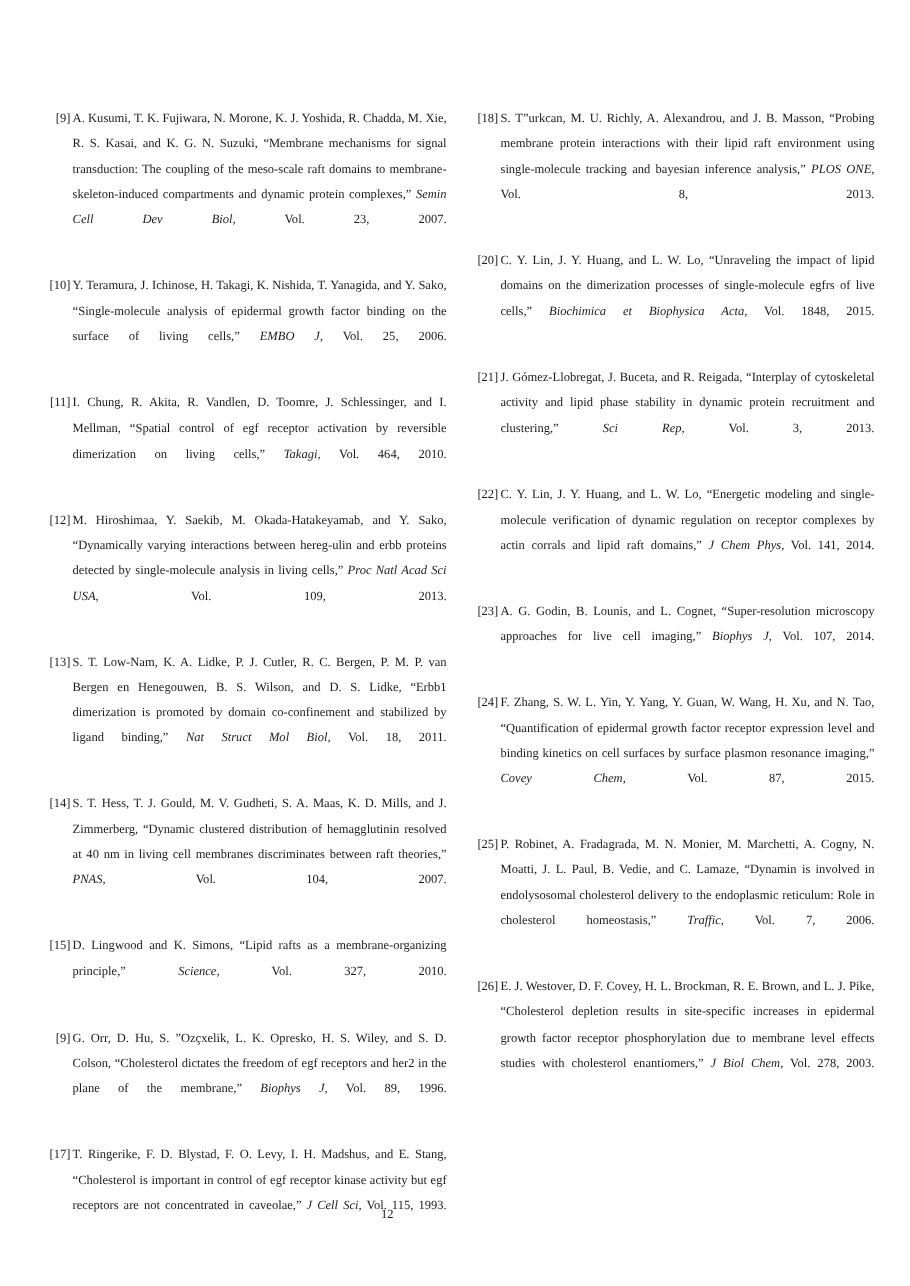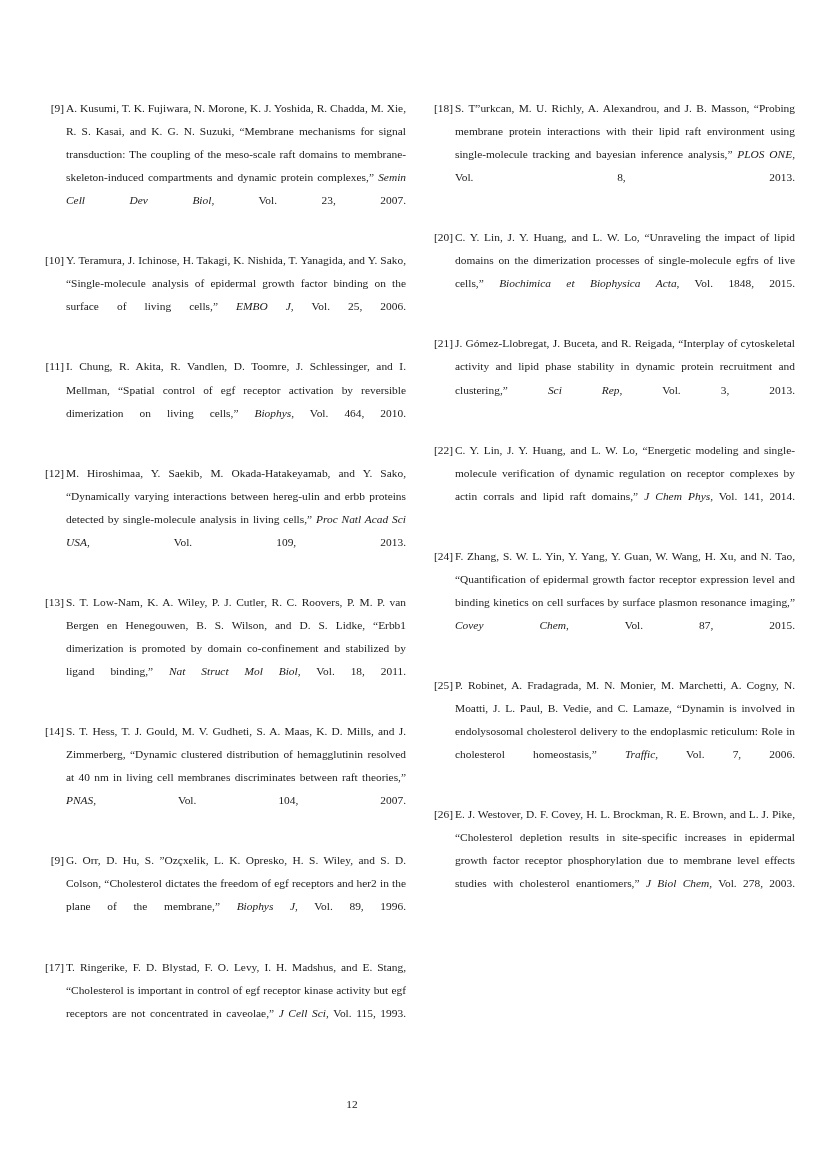--- a/index.html
+++ b/index.html
@@ -91,33 +91,37 @@
         <div class="ref">
           <span class="num">[9]</span>
           <span class="body"><span>A. Kusumi, T. K. Fujiwara, N. Morone, K. J. Yoshida, R. Chadda, M. Xie, R. S. Kasai, and K. G. N. Suzuki, </span><span>“Membrane mechanisms for signal transduction: The coupling of the meso-scale raft domains to membrane-skeleton-induced compartments and dynamic protein complexes,” </span><i>Semin Cell Dev Biol</i><span>, Vol. 23, 2007.</span></span>
         </div>
         <div class="ref">
           <span class="num">[10]</span>
           <span class="body"><span>Y. Teramura, J. Ichinose, H. Takagi, K. Nishida, T. Yanagida, and Y. Sako, </span><span>“Single-molecule analysis of epidermal growth factor binding on the surface of living cells,” </span><i>EMBO J</i><span>, Vol. 25, 2006.</span></span>
         </div>
         <div class="ref">
           <span class="num">[11]</span>
-          <span class="body"><span>I. Chung, R. Akita, R. Vandlen, D. Toomre, J. Schlessinger, and I. Mellman, </span><span>“Spatial control of egf receptor activation by reversible dimerization on living cells,” </span><i>Biophys</i><span>, Vol. 464, 2010.</span></span>
+          <span class="body"><span>I. Chung, R. Akita, R. Vandlen, D. Toomre, J. Schlessinger, and I. Mellman, </span><span>“Spatial control of egf receptor activation by reversible dimerization on living cells,” </span><i>Takagi</i><span>, Vol. 464, 2010.</span></span>
         </div>
         <div class="ref">
           <span class="num">[12]</span>
           <span class="body"><span>M. Hiroshimaa, Y. Saekib, M. Okada-Hatakeyamab, and Y. Sako, </span><span>“Dynamically varying interactions between hereg-ulin and erbb proteins detected by single-molecule analysis in living cells,” </span><i>Proc Natl Acad Sci USA</i><span>, Vol. 109, 2013.</span></span>
         </div>
         <div class="ref">
           <span class="num">[13]</span>
-          <span class="body"><span>S. T. Low-Nam, K. A. Wiley, P. J. Cutler, R. C. Roovers, P. M. P. van Bergen en Henegouwen, B. S. Wilson, and D. S. Lidke, </span><span>“Erbb1 dimerization is promoted by domain co-confinement and stabilized by ligand binding,” </span><i>Nat Struct Mol Biol</i><span>, Vol. 18, 2011.</span></span>
+          <span class="body"><span>S. T. Low-Nam, K. A. Lidke, P. J. Cutler, R. C. Bergen, P. M. P. van Bergen en Henegouwen, B. S. Wilson, and D. S. Lidke, </span><span>“Erbb1 dimerization is promoted by domain co-confinement and stabilized by ligand binding,” </span><i>Nat Struct Mol Biol</i><span>, Vol. 18, 2011.</span></span>
         </div>
         <div class="ref">
           <span class="num">[14]</span>
           <span class="body"><span>S. T. Hess, T. J. Gould, M. V. Gudheti, S. A. Maas, K. D. Mills, and J. Zimmerberg, </span><span>“Dynamic clustered distribution of hemagglutinin resolved at 40 nm in living cell membranes discriminates between raft theories,” </span><i>PNAS</i><span>, Vol. 104, 2007.</span></span>
+        </div>
+        <div class="ref">
+          <span class="num">[15]</span>
+          <span class="body"><span>D. Lingwood and K. Simons, </span><span>“Lipid rafts as a membrane-organizing principle,” </span><i>Science</i><span>, Vol. 327, 2010.</span></span>
         </div>
         <div class="ref">
           <span class="num">[9]</span>
           <span class="body"><span>G. Orr, D. Hu, S. ”Ozçxelik, L. K. Opresko, H. S. Wiley, and S. D. Colson, </span><span>“Cholesterol dictates the freedom of egf receptors and her2 in the plane of the membrane,” </span><i>Biophys J</i><span>, Vol. 89, 1996.</span></span>
         </div>
         <div class="ref">
           <span class="num">[17]</span>
           <span class="body"><span>T. Ringerike, F. D. Blystad, F. O. Levy, I. H. Madshus, and E. Stang, </span><span>“Cholesterol is important in control of egf receptor kinase activity but egf receptors are not concentrated in caveolae,” </span><i>J Cell Sci</i><span>, Vol. 115, 1993.</span></span>
         </div>
       </div>
@@ -132,20 +136,24 @@
         </div>
         <div class="ref">
           <span class="num">[21]</span>
           <span class="body"><span>J. Gómez-Llobregat, J. Buceta, and R. Reigada, </span><span>“Interplay of cytoskeletal activity and lipid phase stability in dynamic protein recruitment and clustering,” </span><i>Sci Rep</i><span>, Vol. 3, 2013.</span></span>
         </div>
         <div class="ref">
           <span class="num">[22]</span>
           <span class="body"><span>C. Y. Lin, J. Y. Huang, and L. W. Lo, </span><span>“Energetic modeling and single-molecule verification of dynamic regulation on receptor complexes by actin corrals and lipid raft domains,” </span><i>J Chem Phys</i><span>, Vol. 141, 2014.</span></span>
         </div>
         <div class="ref">
+          <span class="num">[23]</span>
+          <span class="body"><span>A. G. Godin, B. Lounis, and L. Cognet, </span><span>“Super-resolution microscopy approaches for live cell imaging,” </span><i>Biophys J</i><span>, Vol. 107, 2014.</span></span>
+        </div>
+        <div class="ref">
           <span class="num">[24]</span>
           <span class="body"><span>F. Zhang, S. W. L. Yin, Y. Yang, Y. Guan, W. Wang, H. Xu, and N. Tao, </span><span>“Quantification of epidermal growth factor receptor expression level and binding kinetics on cell surfaces by surface plasmon resonance imaging,” </span><i>Covey Chem</i><span>, Vol. 87, 2015.</span></span>
         </div>
         <div class="ref">
           <span class="num">[25]</span>
           <span class="body"><span>P. Robinet, A. Fradagrada, M. N. Monier, M. Marchetti, A. Cogny, N. Moatti, J. L. Paul, B. Vedie, and C. Lamaze, </span><span>“Dynamin is involved in endolysosomal cholesterol delivery to the endoplasmic reticulum: Role in cholesterol homeostasis,” </span><i>Traffic</i><span>, Vol. 7, 2006.</span></span>
         </div>
         <div class="ref">
           <span class="num">[26]</span>
           <span class="body"><span>E. J. Westover, D. F. Covey, H. L. Brockman, R. E. Brown, and L. J. Pike, </span><span>“Cholesterol depletion results in site-specific increases in epidermal growth factor receptor phosphorylation due to membrane level effects studies with cholesterol enantiomers,” </span><i>J Biol Chem</i><span>, Vol. 278, 2003.</span></span>

